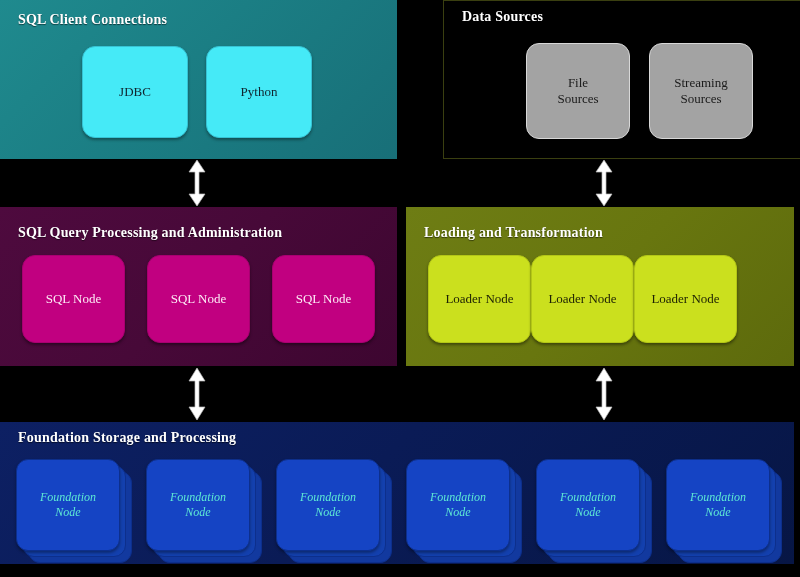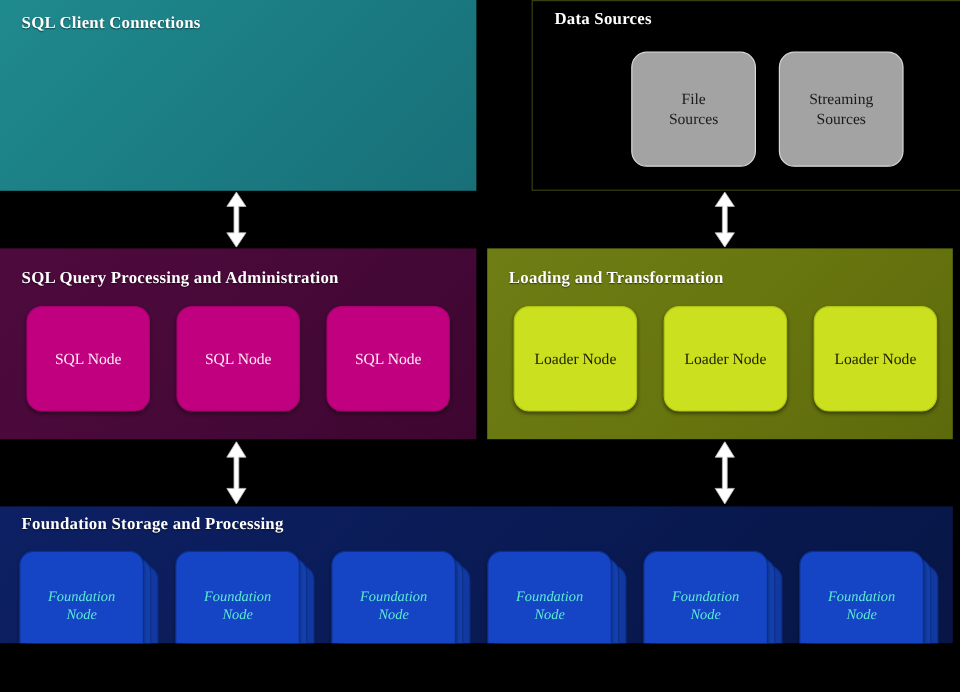--- a/index.html
+++ b/index.html
@@ -104,21 +104,21 @@
     background: linear-gradient(135deg,#6e7d14 0%, #68760f 50%, #5d6a0c 100%);
   }
   #panel-load .panel-title { top: 18px; }
 
   
   .row2-nodes { position: absolute; display: flex; justify-content: flex-end; }
 
   
   #panel-foundation {
     left: 0px; top: 422px;
-    width: 794px; height: 114px;
+    width: 794px; height: 142px;
     background: linear-gradient(135deg,#0d2063 0%, #0a1b56 45%, #071645 100%);
   }
   #panel-foundation .panel-title { top: 8px; }
 
   #foundation-row {
     position: absolute;
     left: 16px; top: 37px;
     display: flex;
     gap: 14px;
   }
@@ -159,20 +159,24 @@
   }
   .arrow svg { display: block; }
 </style>
 </head>
 <body>
 
 <div id="stage">
 
   <div class="panel" id="panel-client">
     <div class="panel-title">SQL Client Connections</div>
+    <div class="node-row">
+      <div class="node">JDBC</div>
+      <div class="node">Python</div>
+    </div>
   </div>
 
   <div class="panel" id="panel-sources">
     <div class="panel-title">Data Sources</div>
     <div class="node-row">
       <div class="node">File
 Sources</div>
       <div class="node">Streaming
 Sources</div>
     </div>
@@ -183,21 +187,21 @@
   </div>
   <div class="row2-nodes" style="left:22px; top:255px; gap:22px;">
     <div class="node" style="width:103px;height:88px;background:#c10080;color:#fdeaf5;border:1px solid #a80070;box-shadow:0 2px 3px rgba(0,0,0,0.4);">SQL Node</div>
     <div class="node" style="width:103px;height:88px;background:#c10080;color:#fdeaf5;border:1px solid #a80070;box-shadow:0 2px 3px rgba(0,0,0,0.4);">SQL Node</div>
     <div class="node" style="width:103px;height:88px;background:#c10080;color:#fdeaf5;border:1px solid #a80070;box-shadow:0 2px 3px rgba(0,0,0,0.4);">SQL Node</div>
   </div>
 
   <div class="panel" id="panel-load">
     <div class="panel-title">Loading and Transformation</div>
   </div>
-  <div class="row2-nodes" style="left:428px; top:255px; gap:22px;">
+  <div class="row2-nodes" style="left:428px; top:255px; ">
     <div class="node" style="width:103px;height:88px;background:#cbe01e;color:#1d2104;border:1px solid #b3c616;box-shadow:0 2px 3px rgba(0,0,0,0.4);">Loader Node</div>
     <div class="node" style="width:103px;height:88px;background:#cbe01e;color:#1d2104;border:1px solid #b3c616;box-shadow:0 2px 3px rgba(0,0,0,0.4);">Loader Node</div>
     <div class="node" style="width:103px;height:88px;background:#cbe01e;color:#1d2104;border:1px solid #b3c616;box-shadow:0 2px 3px rgba(0,0,0,0.4);">Loader Node</div>
   </div>
 
   <div class="panel" id="panel-foundation">
     <div class="panel-title">Foundation Storage and Processing</div>
 
     <div id="foundation-row">
       <div class="stack">

